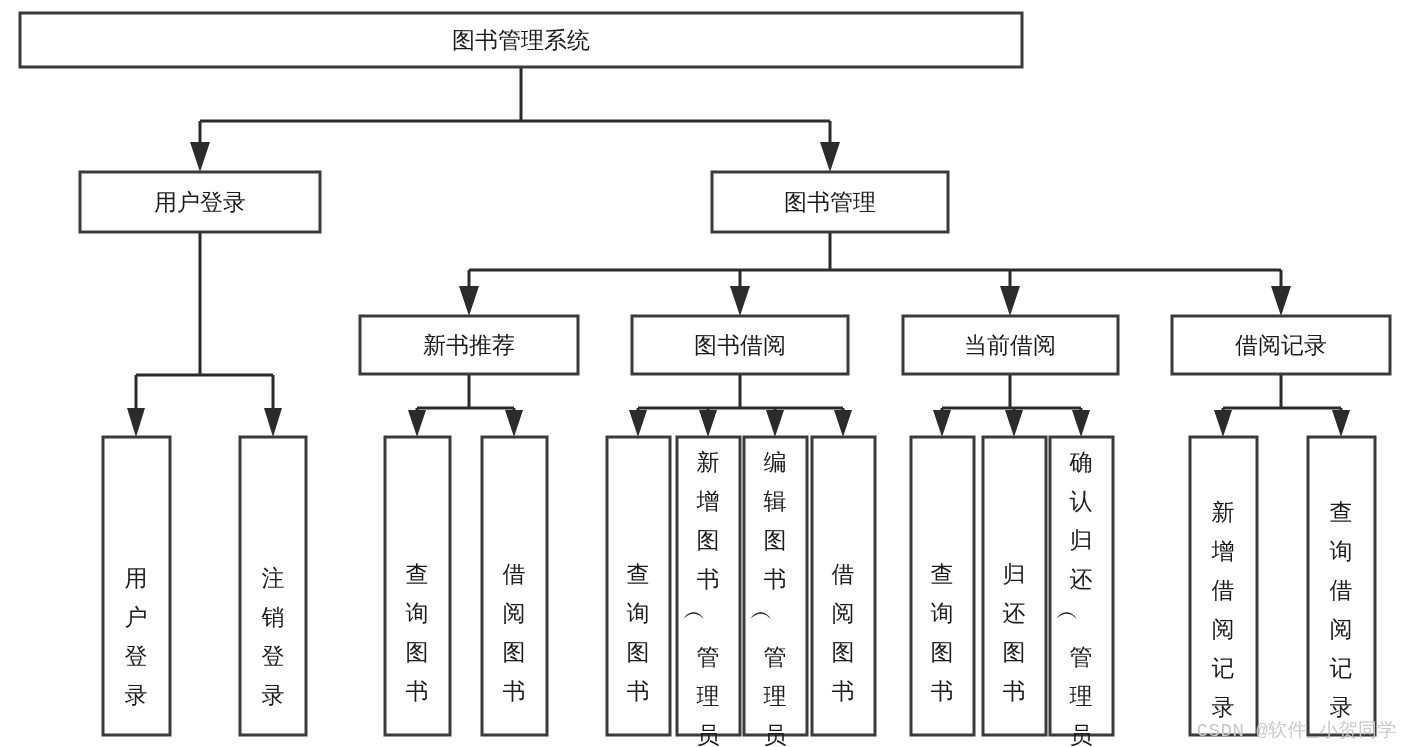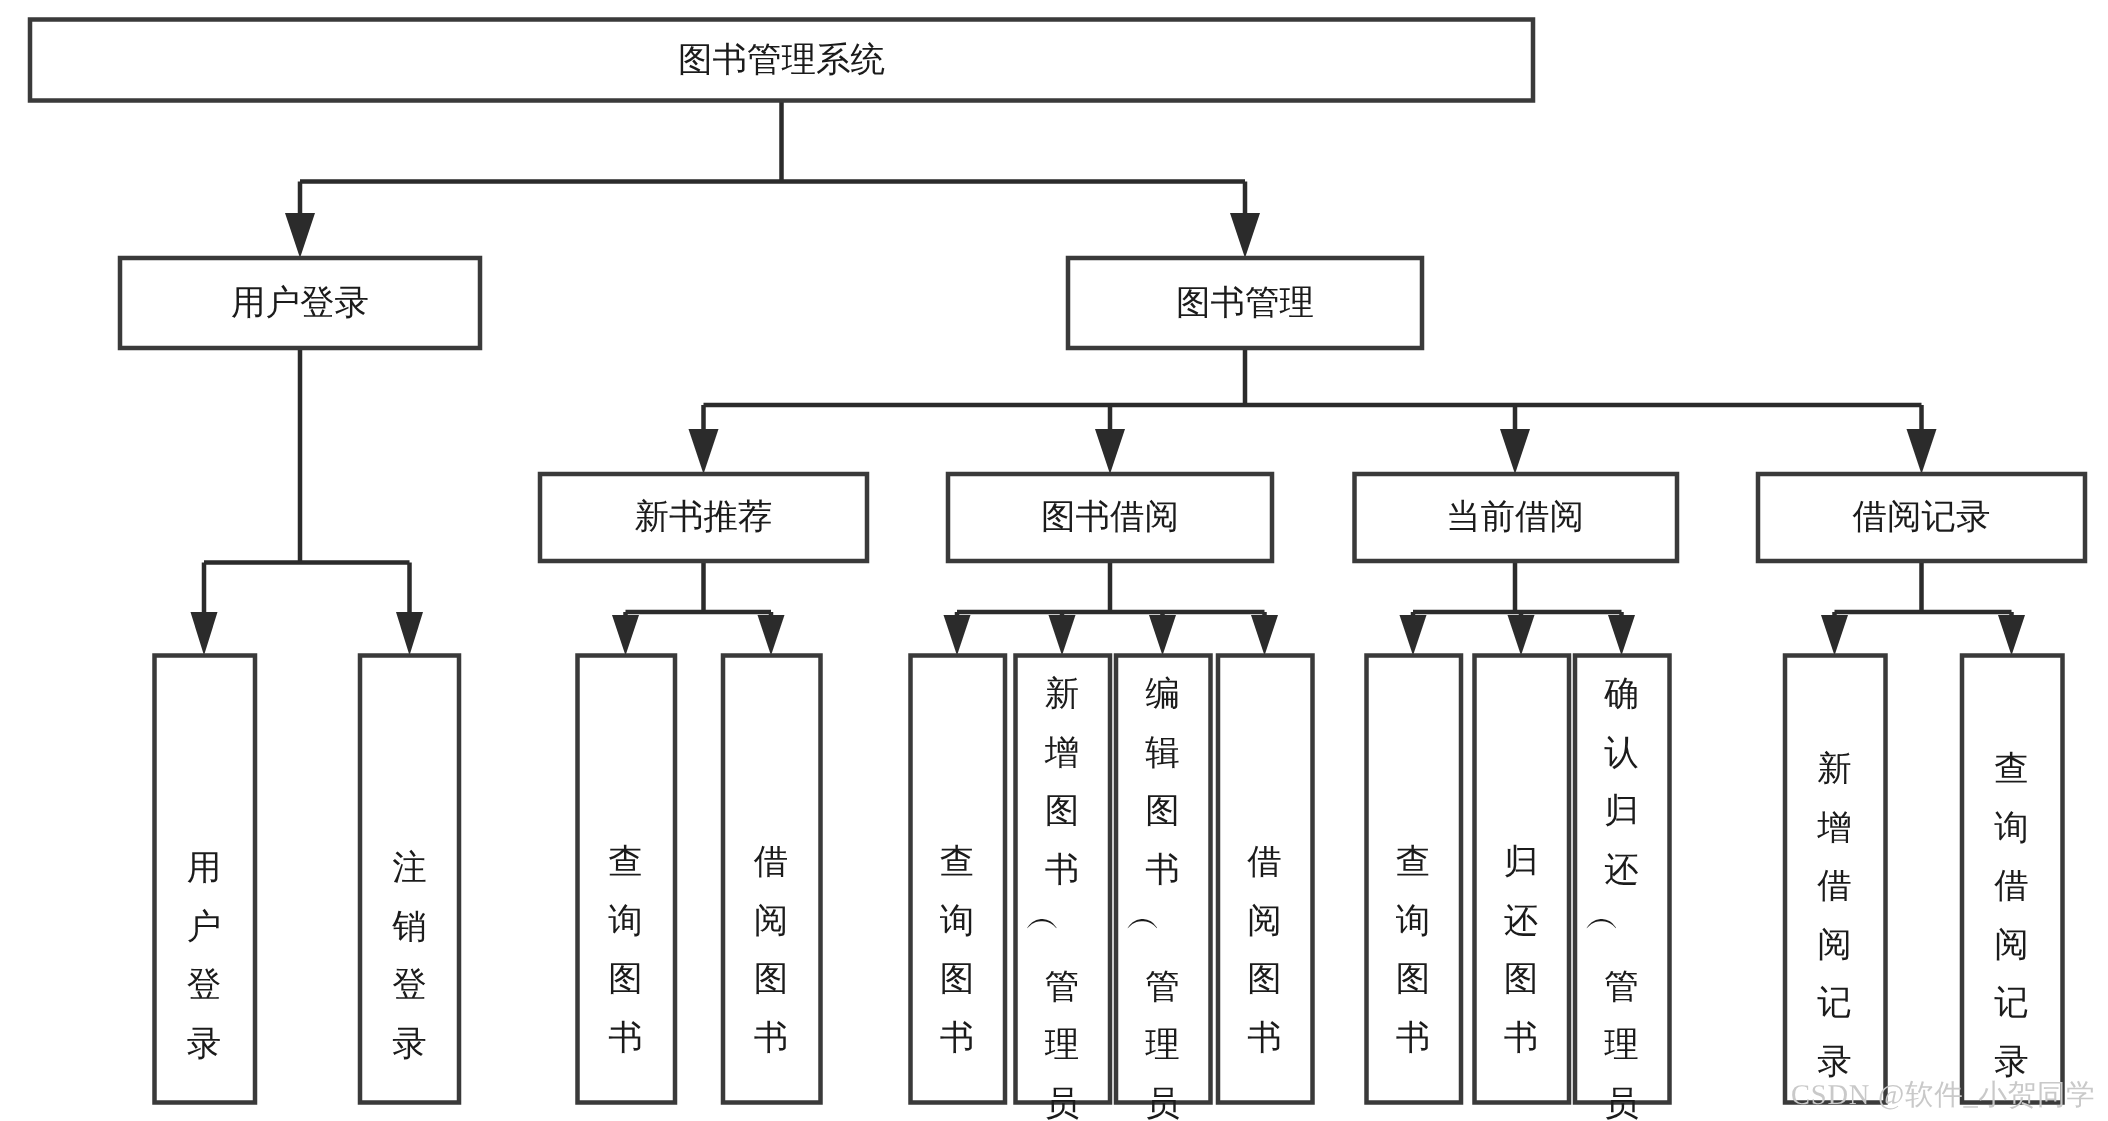--- a/index.html
+++ b/index.html
@@ -45,21 +45,21 @@
     fill: none;
   }
   .arrow-head {
     fill: #2b2b2b;
     stroke: none;
   }
   .watermark {
     position: absolute;
     right: 8px;
     bottom: 4px;
-    font-family: Liberation Serif, serif;
+    font-family: Liberation Mono, monospace;
     font-size: 19px;
     color: #c9c9c9;
     letter-spacing: 0.5px;
     white-space: nowrap;
     pointer-events: none;
   }
 </style>
 </head>
 <body>
 

